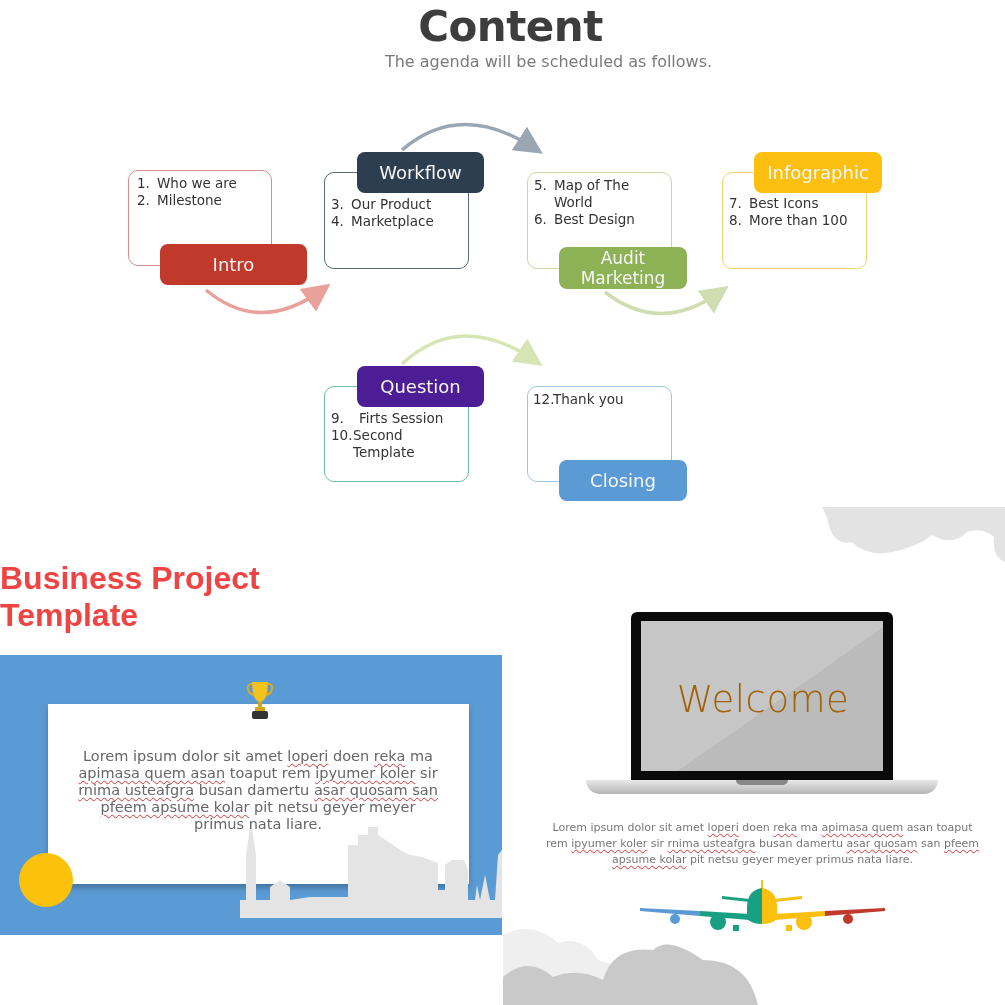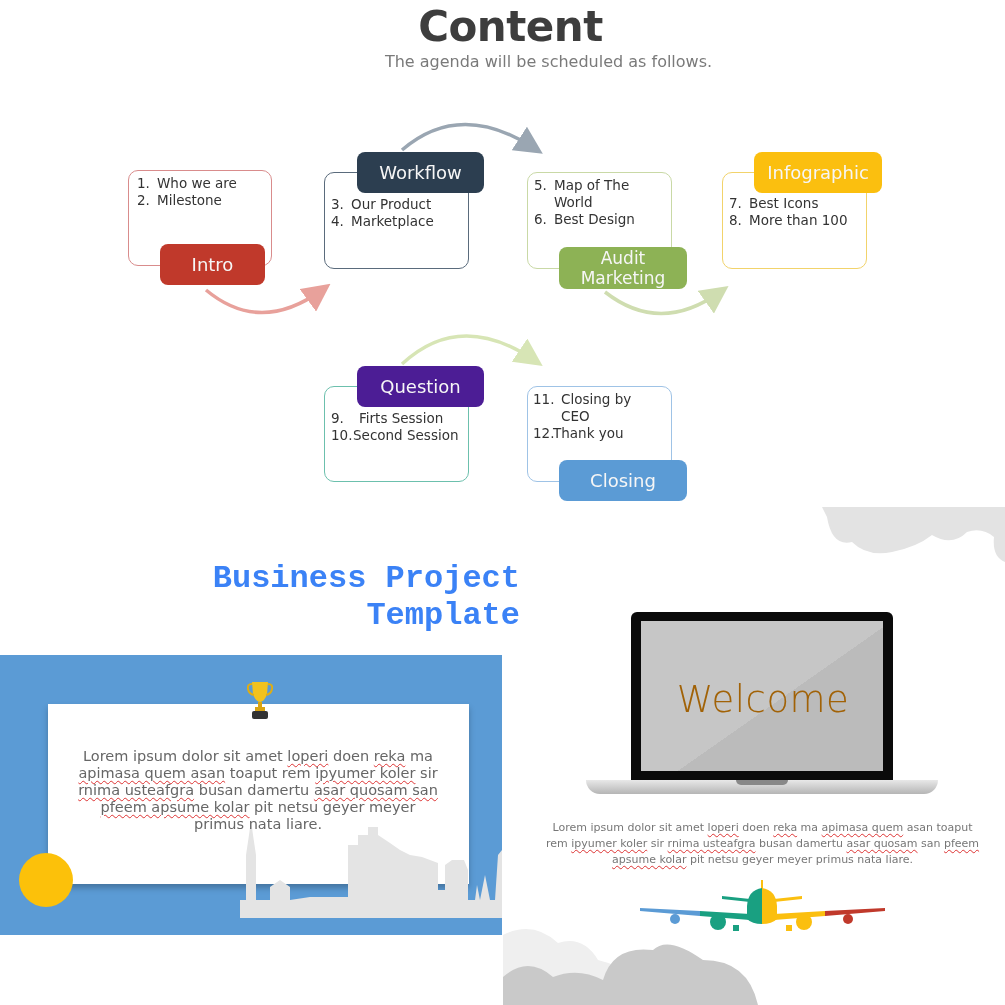--- a/index.html
+++ b/index.html
@@ -12,21 +12,21 @@
 
   .card { position:absolute; background:#fff; border:1.5px solid; border-radius:10px; box-sizing:border-box; }
   .card ol { margin:0; padding:0; list-style:none; font-family:"DejaVu Sans", sans-serif; font-size:13.5px; color:#333; line-height:17px; }
   .card li { display:flex; }
   .card li .num { width:20px; flex:none; }
   .label { position:absolute; border-radius:8px; color:#f6f6f6; text-align:center; font-family:"DejaVu Sans", sans-serif; font-size:18px; box-sizing:border-box; display:flex; align-items:center; justify-content:center; line-height:20px; }
 
   svg.arrows { position:absolute; left:0; top:0; }
 
   
-  .bp-title { left:0; width:520px; top:560px; text-align:right; font-size:32px; font-weight:bold; color:#3b82f6; line-height:37px; font-family:Liberation Mono, monospace; }
+  .bp-title { left:0; width:520px; top:560px; text-align:left; font-size:32px; font-weight:bold; color:#ef4444; line-height:37px; font-family:Liberation Sans, sans-serif; }
   .blue-panel { left:0; top:655px; width:502px; height:280px; background:#5b9bd5; }
   .white-card { left:48px; top:704px; width:421px; height:180px; background:#fff; box-shadow:0 4px 6px rgba(0,0,0,0.25); }
   .lorem1 { left:78px; top:748px; width:360px; text-align:center; font-size:14.5px; line-height:17px; color:#666; font-family:"DejaVu Sans", sans-serif; }
   .sun { left:19px; top:853px; width:54px; height:54px; border-radius:50%; background:#fcc10a; }
 
   
   .lorem2 { left:540px; top:820px; width:445px; text-align:center; font-size:11px; line-height:16px; color:#777; font-family:"DejaVu Sans", sans-serif; }
   .welcome { left:638px; top:620px; width:250px; height:158px; display:flex; align-items:center; justify-content:center; font-family:"DejaVu Sans", sans-serif; font-size:37px; font-weight:300; color:#a16207; letter-spacing:0.5px; }
   .squiggle { text-decoration: underline wavy #d33; text-decoration-thickness:1px; text-underline-offset:2px; }
 </style>
@@ -62,21 +62,21 @@
     <li>
         <span class="num">1.</span>
         <span>Who we are</span>
       </li>
     <li>
         <span class="num">2.</span>
         <span>Milestone</span>
       </li>
   </ol>
 </div>
-<div class="label" style="left:160px;top:244px;width:105px;height:41px;background:#c0392b;">
+<div class="label" style="left:160px;top:244px;width:147px;height:41px;background:#c0392b;">
     <span>Intro</span>
   </div>
 
 <div class="card" style="left:324px;top:172px;width:145px;height:97px;border-color:#5a6b7c;">
   <ol style="padding:23px 0 0 6px;">
     <li>
         <span class="num">3.</span>
         <span>Our Product</span>
       </li>
     <li>
@@ -123,34 +123,30 @@
   </div>
 
 <div class="card" style="left:324px;top:386px;width:145px;height:96px;border-color:#6cc0ad;">
   <ol style="padding:23px 0 0 6px;">
     <li>
         <span class="num" style="width:28px;">9.</span>
         <span>Firts Session</span>
       </li>
     <li>
         <span class="num" style="width:22px;">10.</span>
-        <span>Second Session</span>
+        <span>Second Template</span>
       </li>
   </ol>
 </div>
 <div class="label" style="left:357px;top:366px;width:127px;height:41px;background:#4c1d95;">
     <span>Question</span>
   </div>
 
 <div class="card" style="left:527px;top:386px;width:145px;height:96px;border-color:#9fc3e6;">
   <ol style="padding:4px 0 0 5px;">
-    <li>
-        <span class="num" style="width:28px;">11.</span>
-        <span style="width:80px;">Closing by CEO</span>
-      </li>
     <li>
         <span class="num">12.</span>
         <span>Thank you</span>
       </li>
   </ol>
 </div>
 <div class="label" style="left:559px;top:460px;width:128px;height:41px;background:#5b9bd5;">
     <span>Closing</span>
   </div>
 

